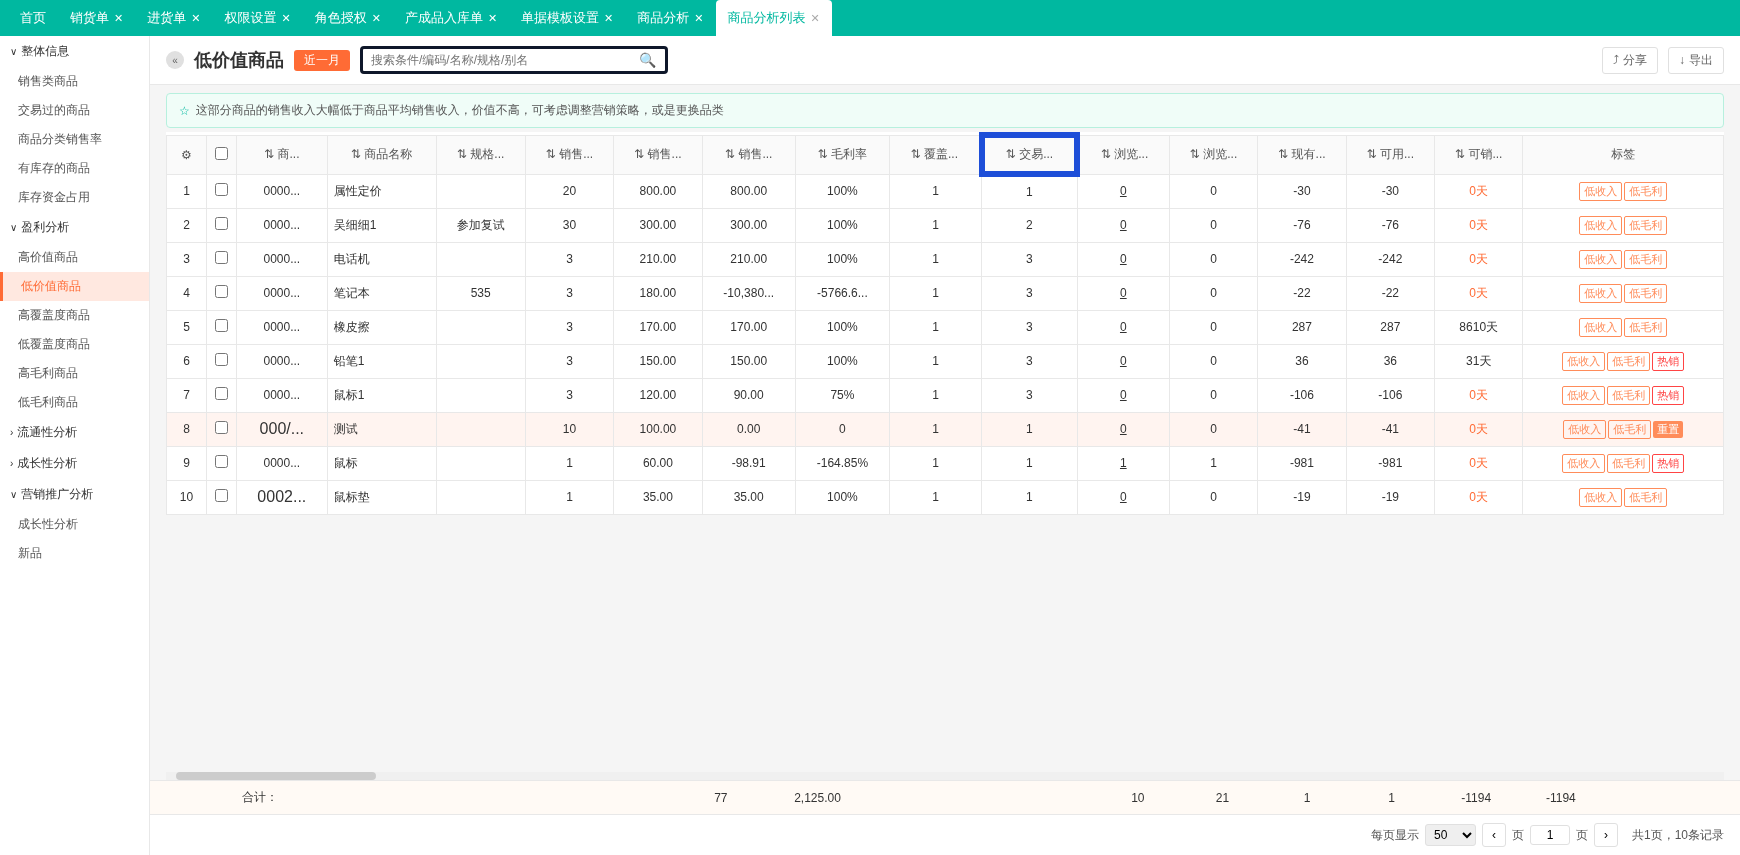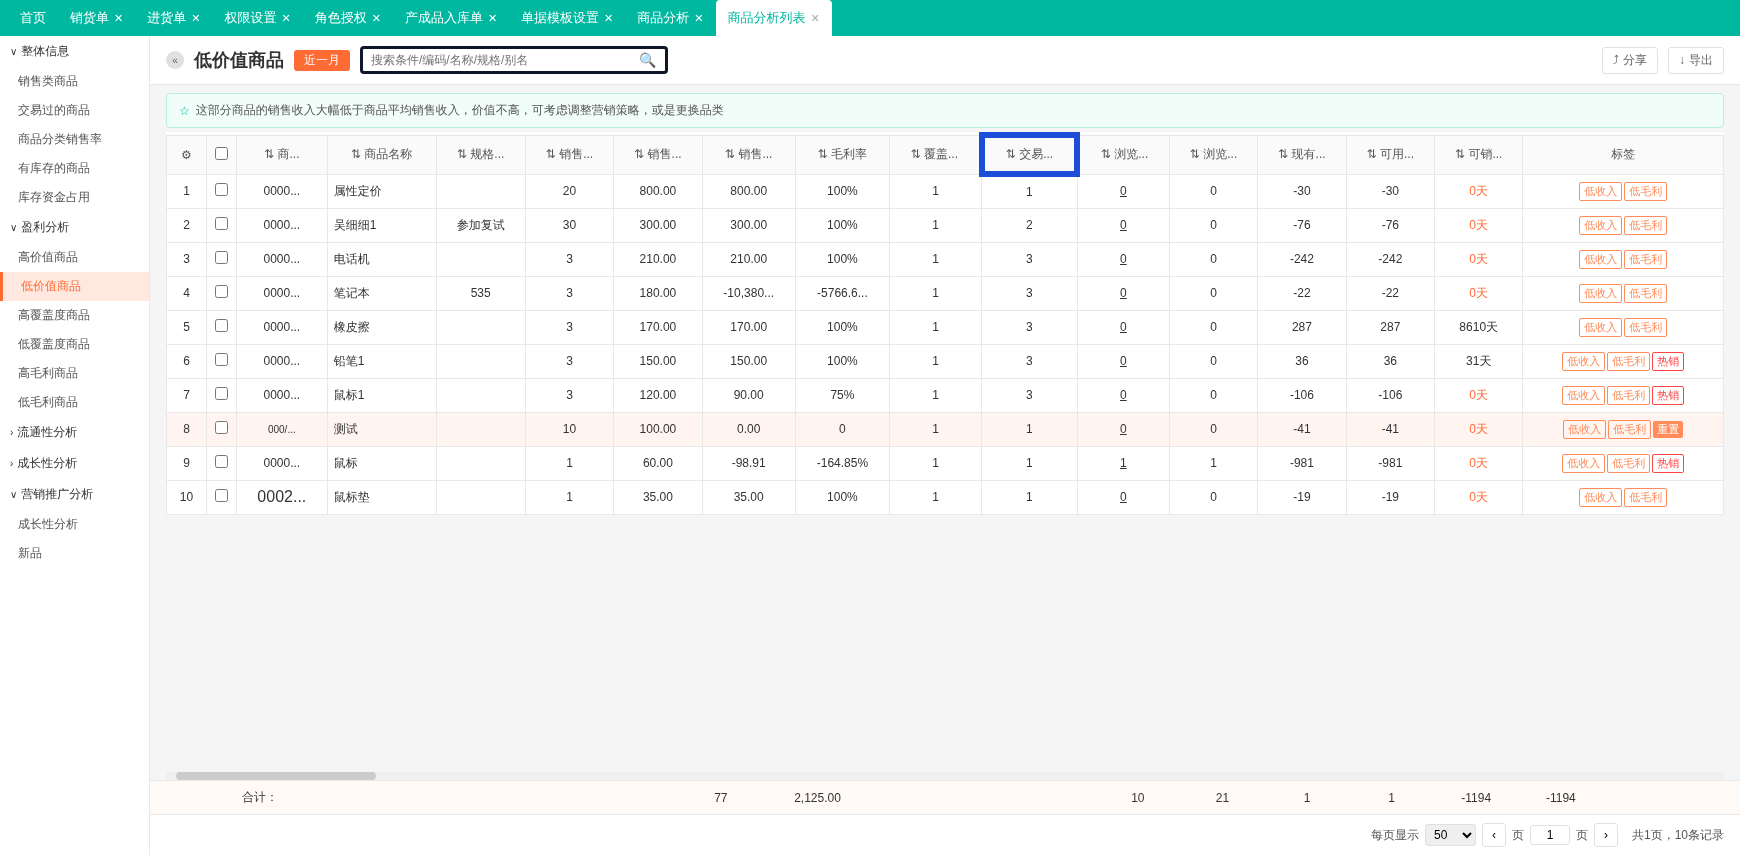--- a/index.html
+++ b/index.html
@@ -258,21 +258,21 @@
       <td style="border:1px solid #e8e8e8;padding:6px;font-size:12px;text-align:center;"><span style="text-decoration:underline;">0</span></td>
       <td style="border:1px solid #e8e8e8;padding:6px;font-size:12px;text-align:center;">0</td>
       <td style="border:1px solid #e8e8e8;padding:6px;font-size:12px;text-align:center;">-106</td>
       <td style="border:1px solid #e8e8e8;padding:6px;font-size:12px;text-align:center;">-106</td>
       <td style="border:1px solid #e8e8e8;padding:6px;font-size:12px;text-align:center;color:#ff6b35;">0天</td>
       <td style="border:1px solid #e8e8e8;padding:6px;font-size:12px;text-align:center;"><span style="border:1px solid #ff8c5a;color:#ff8c5a;display:inline-block;padding:1px 4px;border-radius:2px;font-size:11px;margin:1px;">低收入</span><span style="border:1px solid #ff8c5a;color:#ff8c5a;display:inline-block;padding:1px 4px;border-radius:2px;font-size:11px;margin:1px;">低毛利</span><span style="border:1px solid #ff4444;color:#ff4444;display:inline-block;padding:1px 4px;border-radius:2px;font-size:11px;margin:1px;">热销</span></td>
     </tr>
             <tr style="background: rgb(255, 244, 240);">
       <td style="border:1px solid #e8e8e8;padding:6px;font-size:12px;text-align:center;background:#fff4f0">8</td>
       <td style="border:1px solid #e8e8e8;padding:6px;font-size:12px;text-align:center;background:#fff4f0"><input type="checkbox" style=""></td>
-      <td style="border:1px solid #e8e8e8;padding:6px;font-size:10px;text-align:center;background:#fff4f0">000/...</td>
+      <td style="border:1px solid #e8e8e8;padding:6px;font-size:16px;text-align:center;background:#fff4f0">000/...</td>
       <td style="border:1px solid #e8e8e8;padding:6px;font-size:12px;text-align:left;background:#fff4f0">测试</td>
       <td style="border:1px solid #e8e8e8;padding:6px;font-size:12px;text-align:center;background:#fff4f0"></td>
       <td style="border:1px solid #e8e8e8;padding:6px;font-size:12px;text-align:center;background:#fff4f0">10</td>
       <td style="border:1px solid #e8e8e8;padding:6px;font-size:12px;text-align:center;background:#fff4f0">100.00</td>
       <td style="border:1px solid #e8e8e8;padding:6px;font-size:12px;text-align:center;background:#fff4f0">0.00</td>
       <td style="border:1px solid #e8e8e8;padding:6px;font-size:12px;text-align:center;background:#fff4f0">0</td>
       <td style="border:1px solid #e8e8e8;padding:6px;font-size:12px;text-align:center;background:#fff4f0">1</td>
       <td style="border:1px solid #e8e8e8;padding:6px;font-size:12px;text-align:center;background:#fff4f0">1</td>
       <td style="border:1px solid #e8e8e8;padding:6px;font-size:12px;text-align:center;background:#fff4f0"><span style="text-decoration:underline;">0</span></td>
       <td style="border:1px solid #e8e8e8;padding:6px;font-size:12px;text-align:center;background:#fff4f0">0</td>

